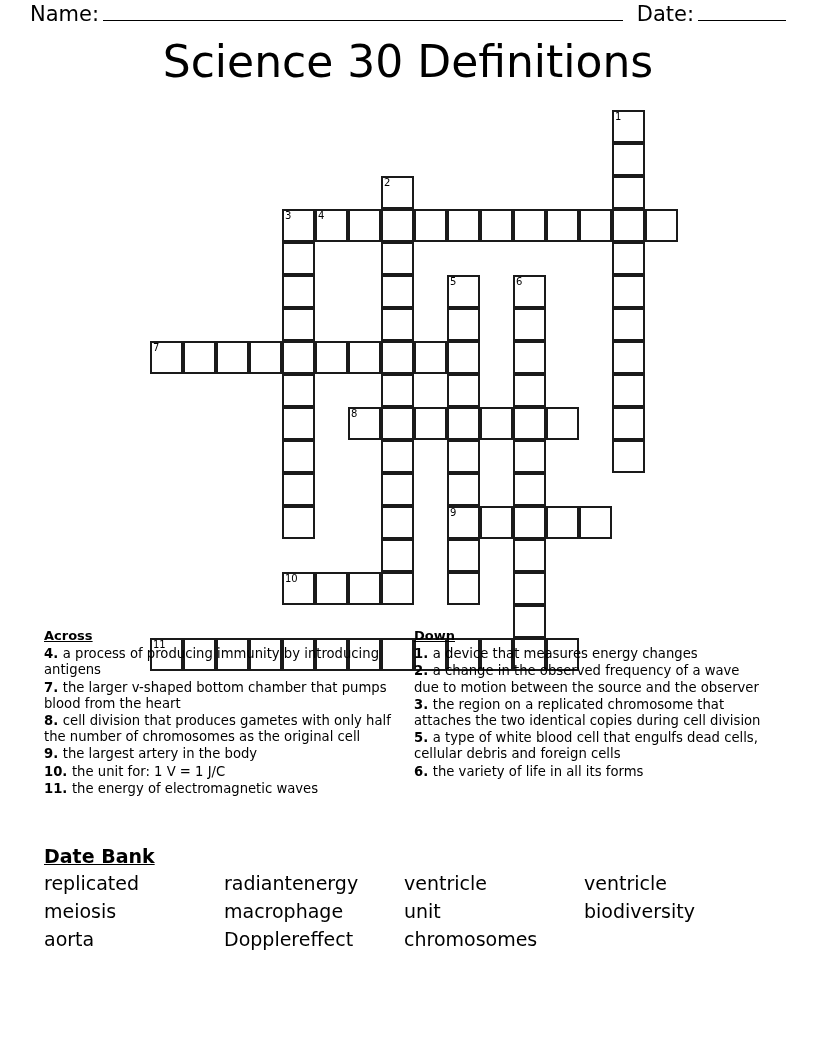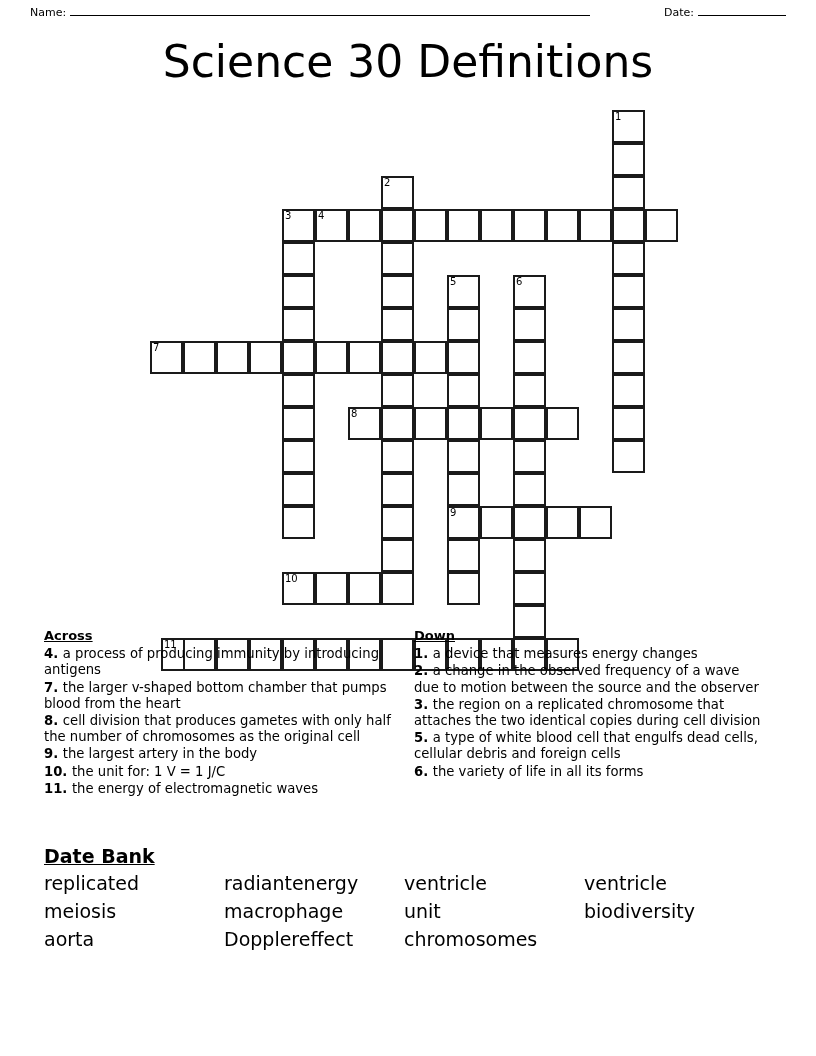--- a/index.html
+++ b/index.html
@@ -16,21 +16,21 @@
 
   
   .namedate {
     position: absolute;
     left: 30px;
     top: 2px;
     width: 756px;
     height: 26px;
     display: flex;
     align-items: baseline;
-    font-size: 11px;
+    font-size: 21px;
   }
   .nd-rule-long {
     flex: 0 0 520px;
     border-bottom: 1px solid #000;
     margin: 0 4px 0 4px;
     height: 14px;
   }
   .nd-rule-short {
     flex: 0 0 88px;
     border-bottom: 1px solid #000;
@@ -235,21 +235,21 @@
     <div class="cw-cell" style="left: 480px; top: 407px;"></div>
     <div class="cw-cell" style="left: 546px; top: 407px;"></div>
     <div class="cw-cell" style="left: 480px; top: 506px;"></div>
     <div class="cw-cell" style="left: 546px; top: 506px;"></div>
     <div class="cw-cell" style="left: 579px; top: 506px;"></div>
     <div class="cw-cell" style="left: 282px; top: 572px;">
       <span class="cw-num">10</span>
     </div>
     <div class="cw-cell" style="left: 315px; top: 572px;"></div>
     <div class="cw-cell" style="left: 348px; top: 572px;"></div>
-    <div class="cw-cell" style="left: 150px; top: 638px; margin-left: 11px;">
+    <div class="cw-cell" style="left: 150px; top: 638px;">
       <span class="cw-num">11</span>
     </div>
     <div class="cw-cell" style="left: 183px; top: 638px;"></div>
     <div class="cw-cell" style="left: 216px; top: 638px;"></div>
     <div class="cw-cell" style="left: 249px; top: 638px;"></div>
     <div class="cw-cell" style="left: 282px; top: 638px;"></div>
     <div class="cw-cell" style="left: 315px; top: 638px;"></div>
     <div class="cw-cell" style="left: 348px; top: 638px;"></div>
     <div class="cw-cell" style="left: 381px; top: 638px;"></div>
     <div class="cw-cell" style="left: 414px; top: 638px;"></div>

